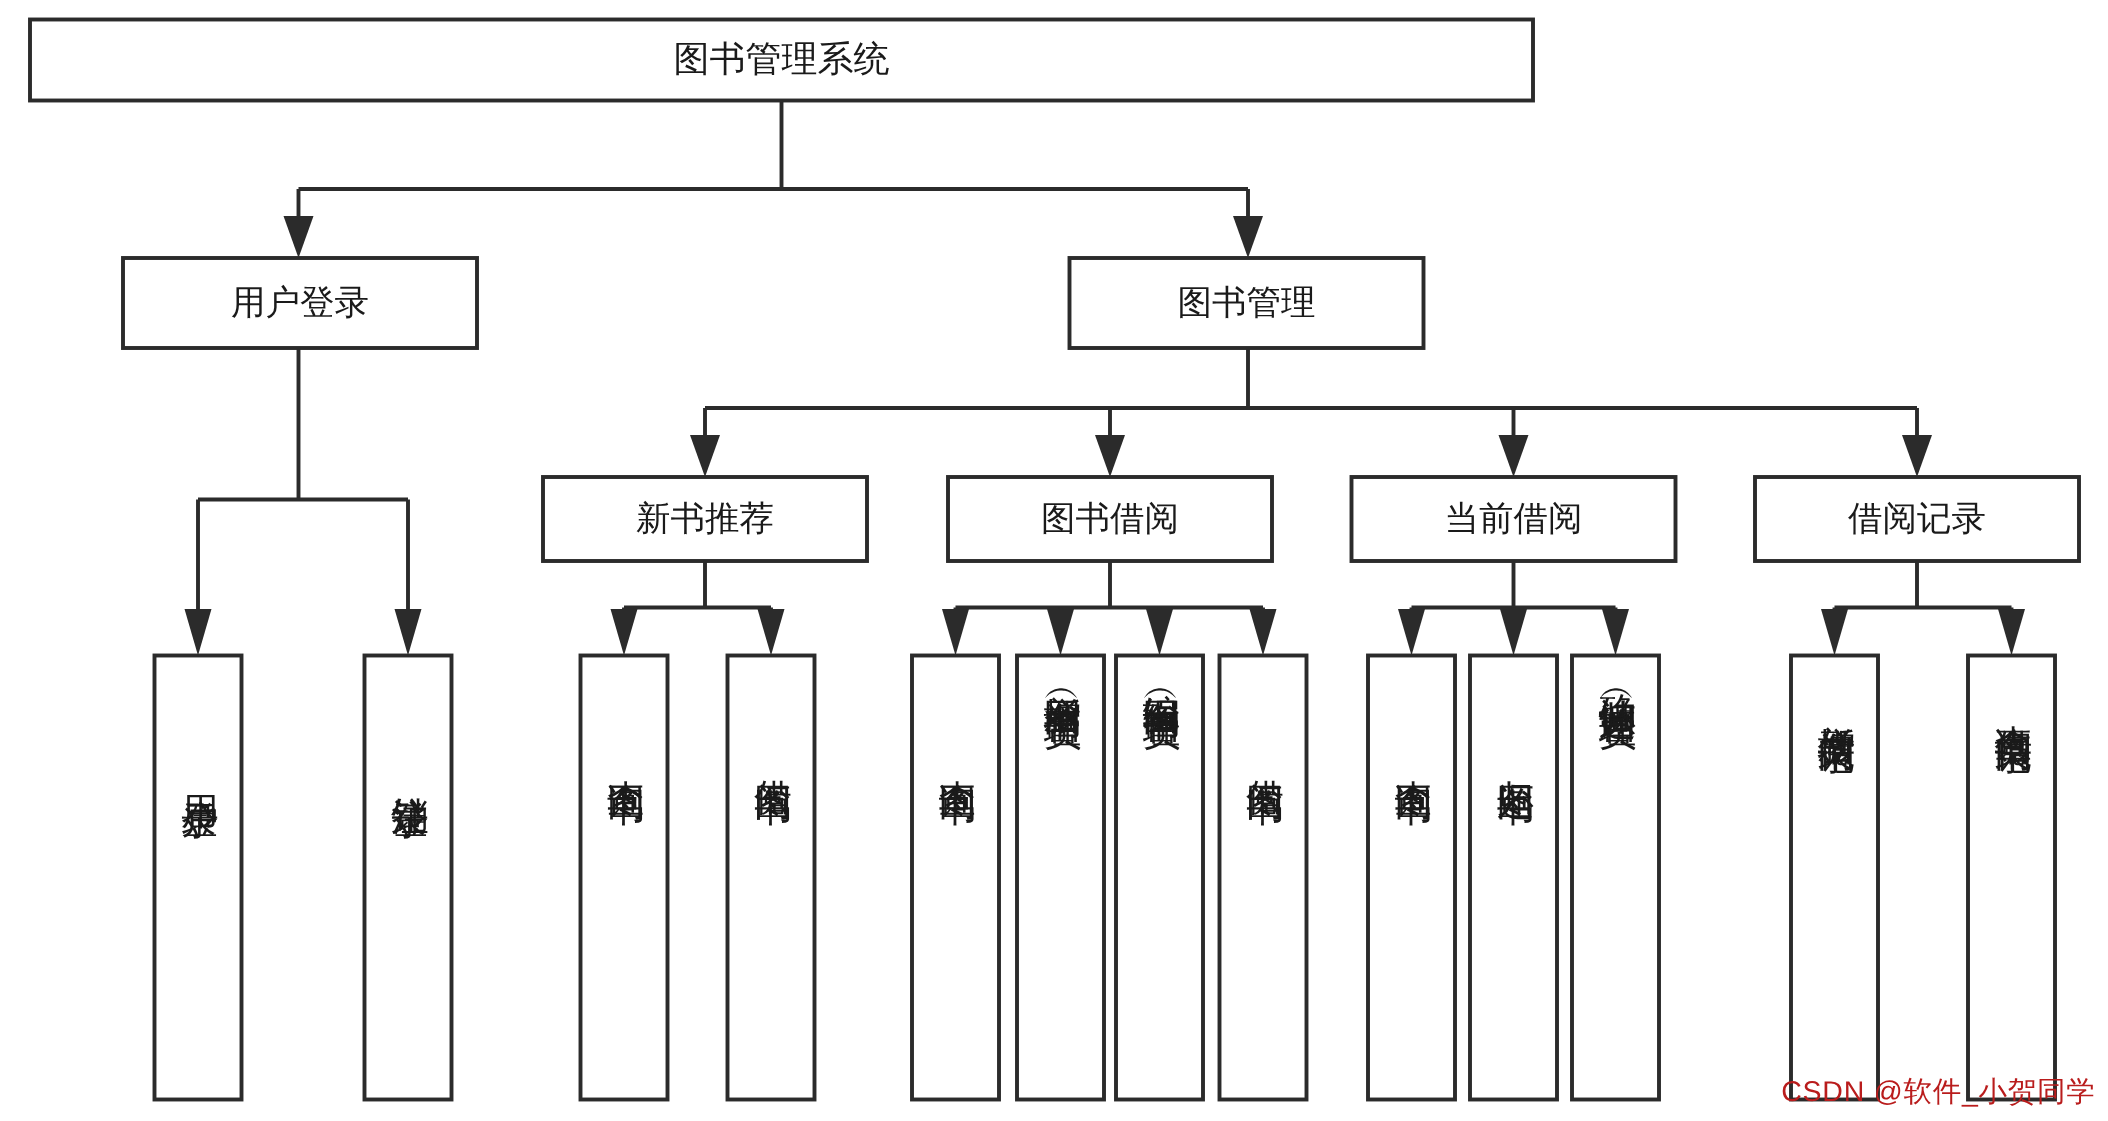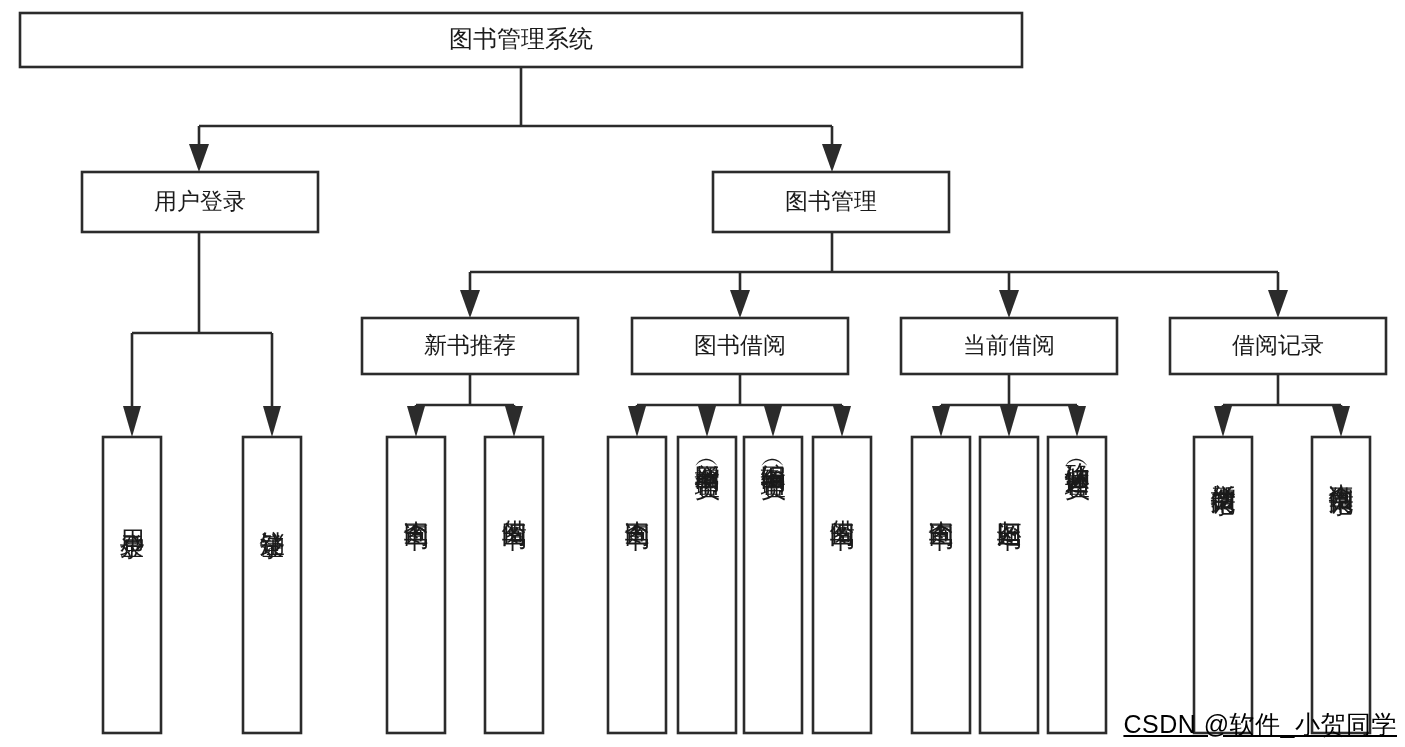--- a/index.html
+++ b/index.html
@@ -70,25 +70,24 @@
     line-height: 1.18;
     letter-spacing: 2px;
     color: #1a1a1a;
     white-space: nowrap;
   }
   .watermark {
     position: absolute;
     right: 8px;
     bottom: 6px;
     font-family: "Liberation Sans", "DejaVu Sans", sans-serif;
-    font-size: 25px;
-    color: #000000;
+    font-size: 19px;
+    color: #b91c1c;
     letter-spacing: 0.5px;
     white-space: nowrap;
-    text-decoration: underline;
   }
 </style>
 </head>
 <body>
 
 <div id="diagram-root">
 
   <svg class="diagram" viewBox="0 0 1405 747">
 
     <g>

